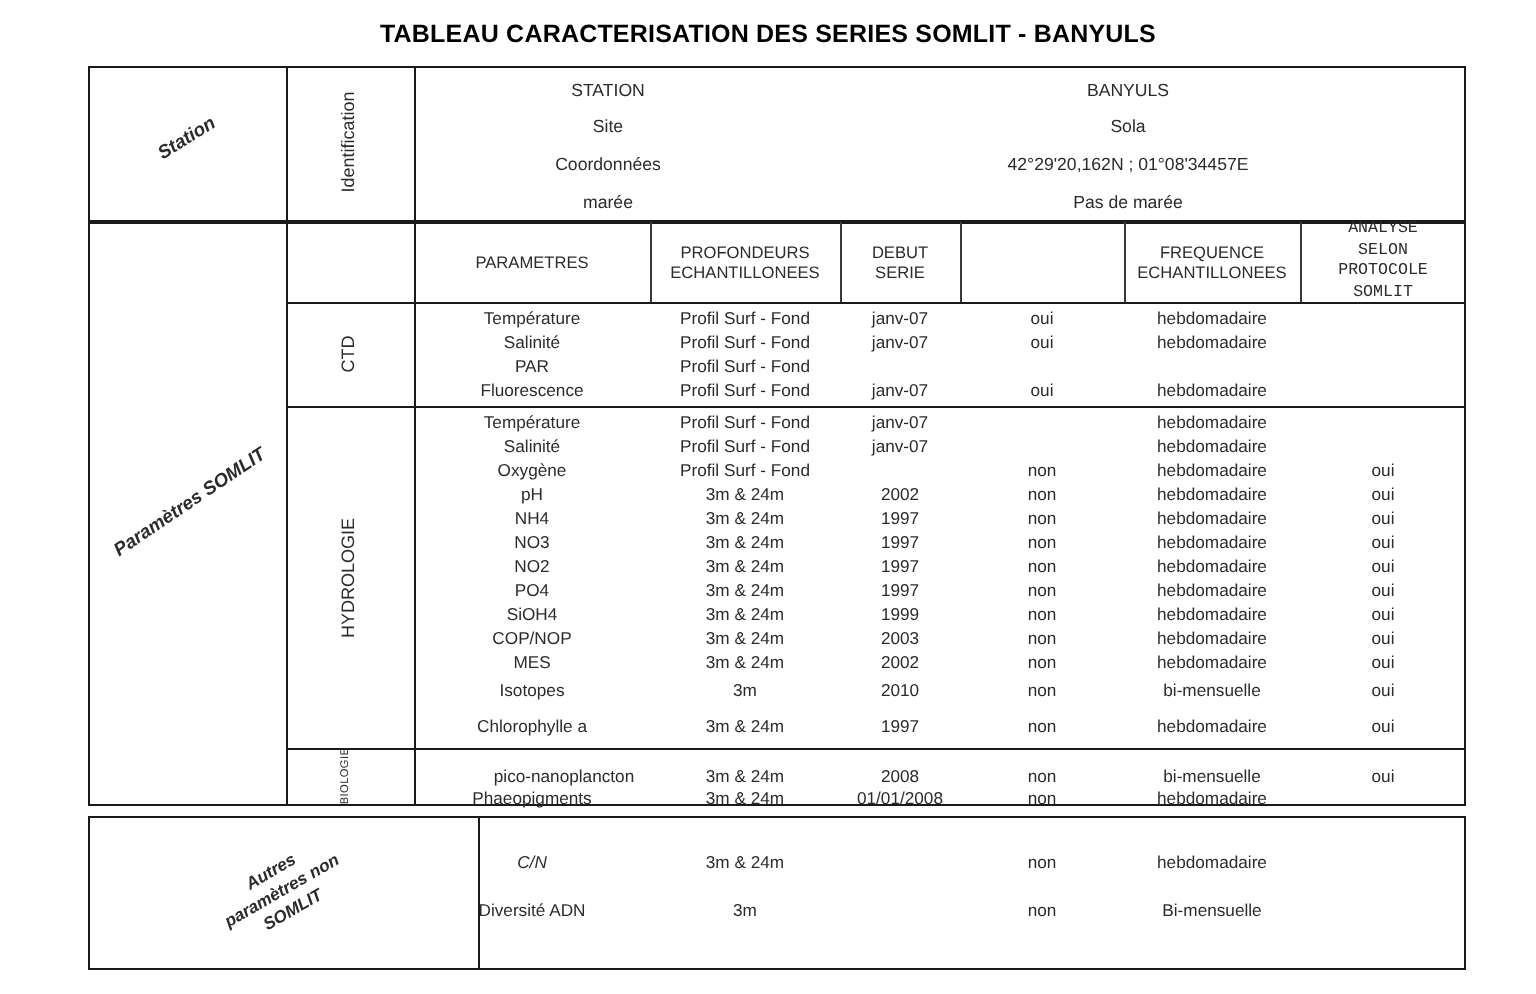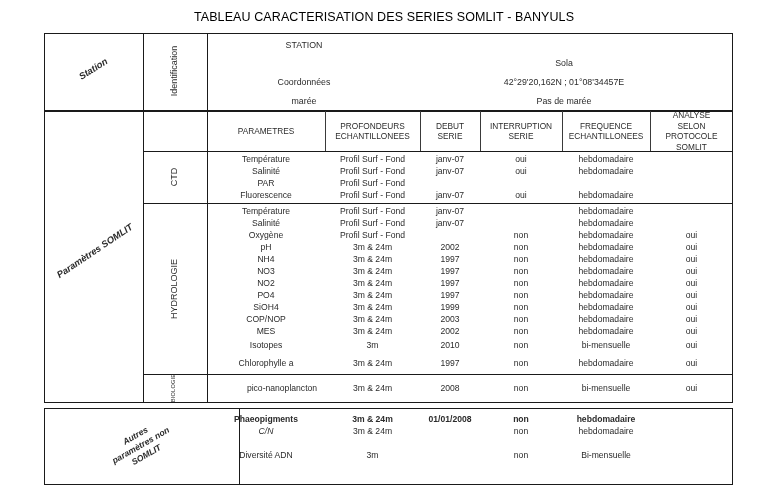--- a/index.html
+++ b/index.html
@@ -16,21 +16,21 @@
     overflow: hidden;
   }
 
   #page-title {
     position: absolute;
     left: 0;
     top: 10px;
     width: 768px;
     text-align: center;
     font-size: 12.5px;
-    font-weight: normal;
+    font-weight: bold;
     letter-spacing: 0.1px;
     color: #000;
   }
 
   
   .tbl {
     position: absolute;
     box-sizing: border-box;
   }
 
@@ -145,21 +145,23 @@
   <div class="block" style="left:0px; top:0px; width:689px; height:78px;">
   </div>
   <div class="vline" style="left:99px; top:0px; height:78px;"></div>
   <div class="vline" style="left:163px; top:0px; height:78px;"></div>
 
   <div class="diag" style="left:14px; top:30px; width:70px; transform:rotate(-32deg);">Station</div>
 
   <div class="rot90" style="left:96px; top:32px; width:70px; height:12px;">Identification</div>
 
   <div class="idrow" style="left:165px; top:7px; width:190px;">STATION</div>
-
+  <div class="idrow" style="left:355px; top:7px; width:330px;">BANYULS</div>
+
+  <div class="idrow" style="left:165px; top:25px; width:190px;">Site</div>
   <div class="idrow" style="left:355px; top:25px; width:330px;">Sola</div>
 
   <div class="idrow" style="left:165px; top:44px; width:190px;">Coordonnées</div>
   <div class="idrow" style="left:355px; top:44px; width:330px;">42°29'20,162N ; 01°08'34457E</div>
 
   <div class="idrow" style="left:165px; top:63px; width:190px;">marée</div>
   <div class="idrow" style="left:355px; top:63px; width:330px;">Pas de marée</div>
 
   <div class="block" style="left:0px; top:78px; width:689px; height:292px;"></div>
 
@@ -170,23 +172,22 @@
 
   <div class="vline-thin" style="left:281px; top:78px; height:40px;"></div>
   <div class="vline-thin" style="left:376px; top:78px; height:40px;"></div>
   <div class="vline-thin" style="left:436px; top:78px; height:40px;"></div>
   <div class="vline-thin" style="left:518px; top:78px; height:40px;"></div>
   <div class="vline-thin" style="left:606px; top:78px; height:40px;"></div>
 
   <div class="colhdr" style="left:163px; top:78px; width:118px; height:40px;">PARAMETRES</div>
   <div class="colhdr" style="left:281px; top:78px; width:95px; height:40px; padding:0 6px;">PROFONDEURS ECHANTILLONEES</div>
   <div class="colhdr" style="left:376px; top:78px; width:60px; height:40px; padding:0 3px;">DEBUT SERIE</div>
-  <div class="colhdr" style="left:436px; top:78px; width:82px; height:40px; padding:0 8px;">INTERRUPTION SERIE</div>
   <div class="colhdr" style="left:518px; top:78px; width:88px; height:40px; padding:0 4px;">FREQUENCE ECHANTILLONEES</div>
-  <div class="colhdr" style="left:606px; top:78px; width:83px; height:40px; padding:0 10px;">ANALYSE SELON PROTOCOLE SOMLIT</div>
+  <div class="colhdr" style="left:606px; top:78px; width:83px; height:40px; padding:0 10px;font-family:Liberation Mono, monospace;">ANALYSE SELON PROTOCOLE SOMLIT</div>
 
   <div class="diag" style="left:3px; top:212px; width:95px; transform:rotate(-34deg);">Paramètres SOMLIT</div>
 
   <div class="hline" style="left:99px; top:170px; width:590px;"></div>
   <div class="rot90" style="left:106px; top:138px; width:50px; height:12px;">CTD</div>
 
   <div class="drow" style="left:163px; top:120px; width:526px;">
     <span class="dcell" style="left:0px; width:118px;">Température</span>
     <span class="dcell" style="left:118px; width:95px;">Profil  Surf - Fond</span>
     <span class="dcell" style="left:213px; width:60px;">janv-07</span>
@@ -340,21 +341,21 @@
 
   <div class="block" style="left:0px; top:375px; width:689px; height:77px;"></div>
   <div class="vline" style="left:195px; top:375px; height:77px;"></div>
 
   <div class="diag2" style="left:22px; top:396px; width:150px; transform:rotate(-30deg);">
     <div>Autres</div>
     <div>paramètres non</div>
     <div>SOMLIT</div>
   </div>
 
-  <div class="drow" style="left:163px; top:380px; width:526px;font-weight:bold;">
+  <div class="drow" style="left:163px; top:360px; width:526px;">
     <span class="dcell" style="left:0px; width:118px;">Phaeopigments</span>
     <span class="dcell" style="left:118px; width:95px;">3m &amp; 24m</span>
     <span class="dcell" style="left:213px; width:60px;">01/01/2008</span>
     <span class="dcell" style="left:273px; width:82px;">non</span>
     <span class="dcell" style="left:355px; width:88px;">hebdomadaire</span>
     <span class="dcell" style="left:443px; width:83px;"></span>
   </div>
   <div class="drow" style="left:163px; top:392px; width:526px;">
     <span class="dcell ital" style="left:0px; width:118px;">C/N</span>
     <span class="dcell" style="left:118px; width:95px;">3m &amp; 24m</span>

